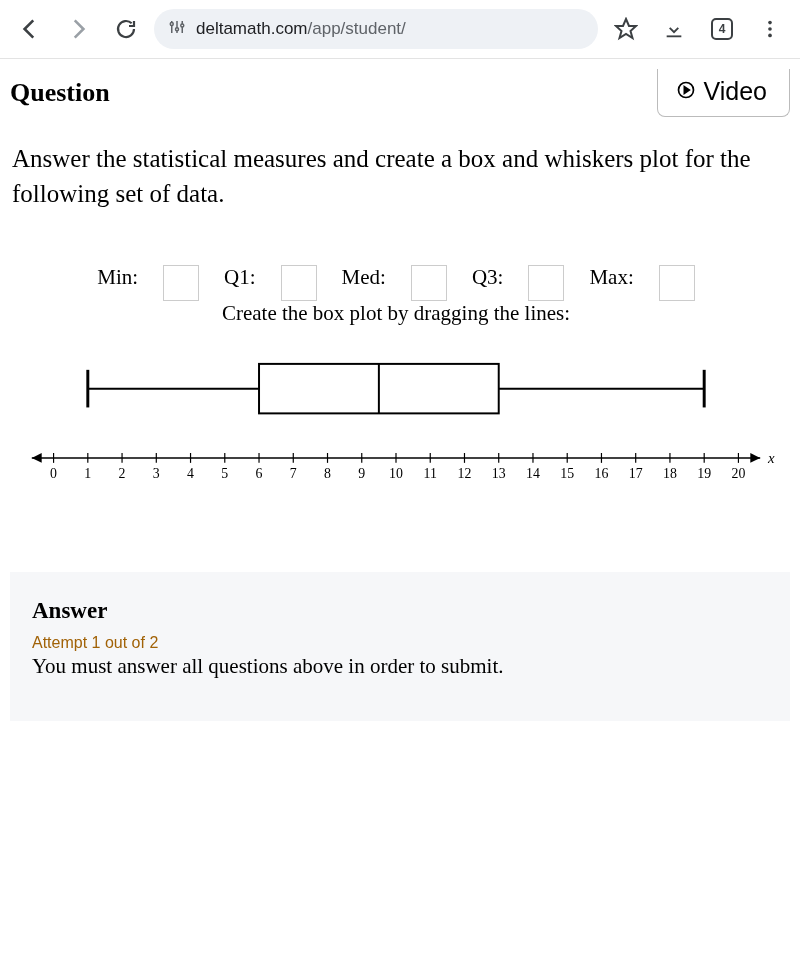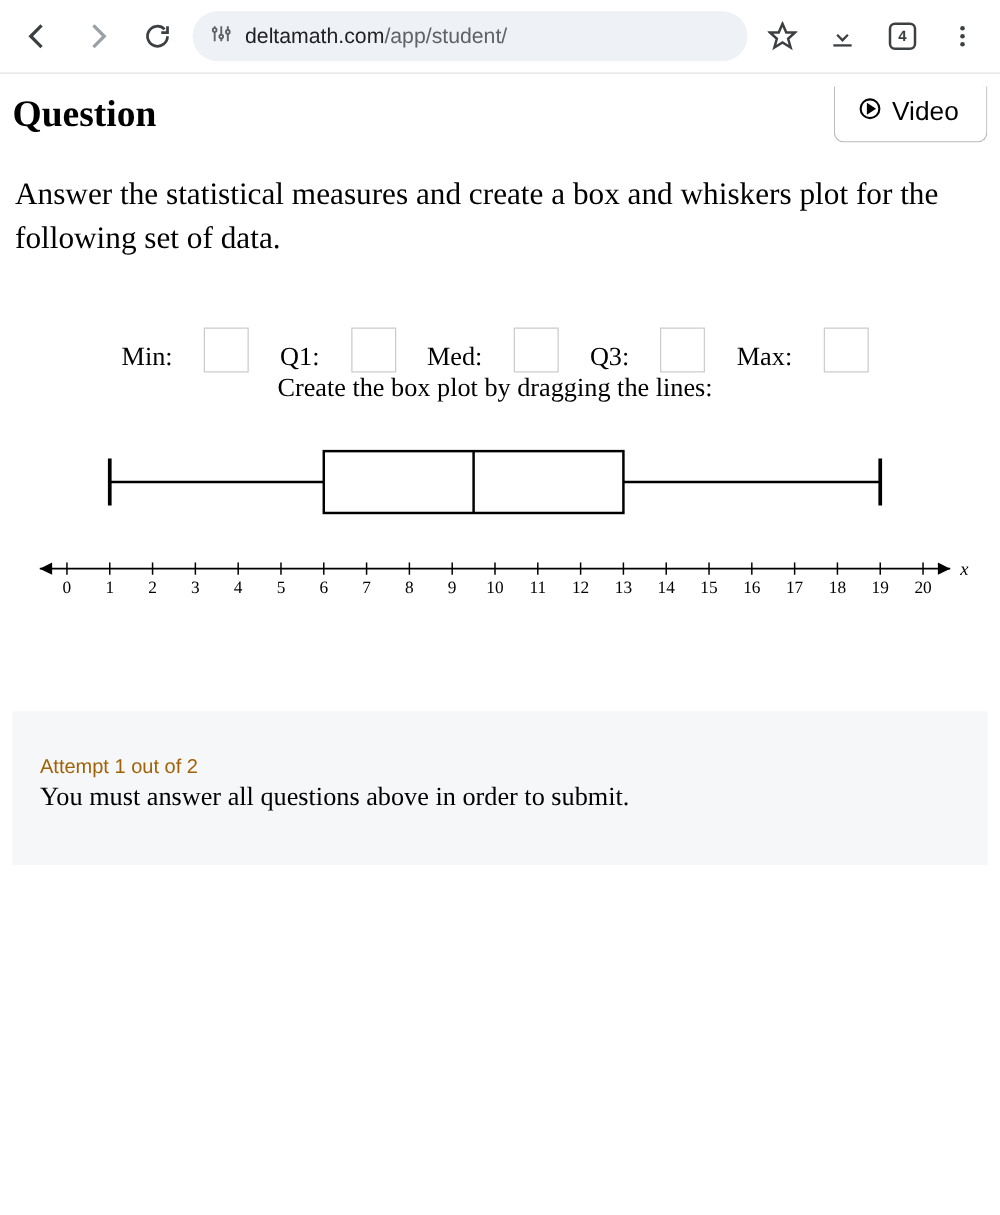--- a/index.html
+++ b/index.html
@@ -64,31 +64,31 @@
       font-weight: bold;
     }
     .divider { border-top: 1px solid #e3e3e3; }
     .header-row {
       display: flex;
       align-items: center;
       justify-content: space-between;
       padding: 10px 10px 6px 10px;
     }
     .question-title {
-      font-size: 30px;
+      font-size: 26px;
       font-weight: bold;
     }
     .header-buttons { display: flex; gap: 10px; }
     .hbtn {
       border: 1px solid #bbb;
       border-top: none;
       border-radius: 0 0 8px 8px;
       padding: 8px 22px 10px 18px;
       font-family: Arial, sans-serif;
-      font-size: 21px;
+      font-size: 25px;
       display: flex;
       align-items: center;
       gap: 8px;
       cursor: pointer;
       background: #fff;
       justify-content: space-between;
     }
     .content {
       padding: 18px 20px 0 12px;
     }
@@ -97,21 +97,21 @@
       line-height: 1.4;
     }
     .data-line {
       text-align: center;
       font-size: 28px;
       margin-top: 42px;
     }
     .inputs-row {
       display: flex;
       justify-content: center;
-      align-items: flex-end;
+      align-items: flex-start;
       gap: 25px;
       margin-top: 54px;
       font-size: 21px;
     }
     .in-box {
       width: 36px;
       height: 36px;
       border: 1px solid #ccc;
       background: #fff;
     }
@@ -293,15 +293,16 @@
         <line x1="699.4" y1="100" x2="699.4" y2="110" stroke="#000" stroke-width="1.2"></line>
         <text x="699.4" y="125" font-size="14" font-family="Georgia" text-anchor="middle">19</text>
         <line x1="734" y1="100" x2="734" y2="110" stroke="#000" stroke-width="1.2"></line>
         <text x="734" y="125" font-size="14" font-family="Georgia" text-anchor="middle">20</text>
         <text x="764" y="110" font-size="15" font-style="italic" font-family="Georgia">x</text>
       </svg>
   </div>
 </div>
 
 <div class="answer-panel">
+  <div class="answer-title">Answer</div>
   <div class="attempt">Attempt 1 out of 2</div>
   <div class="must-answer">You must answer all questions above in order to submit.</div>
 </div>
 
 </body></html>

